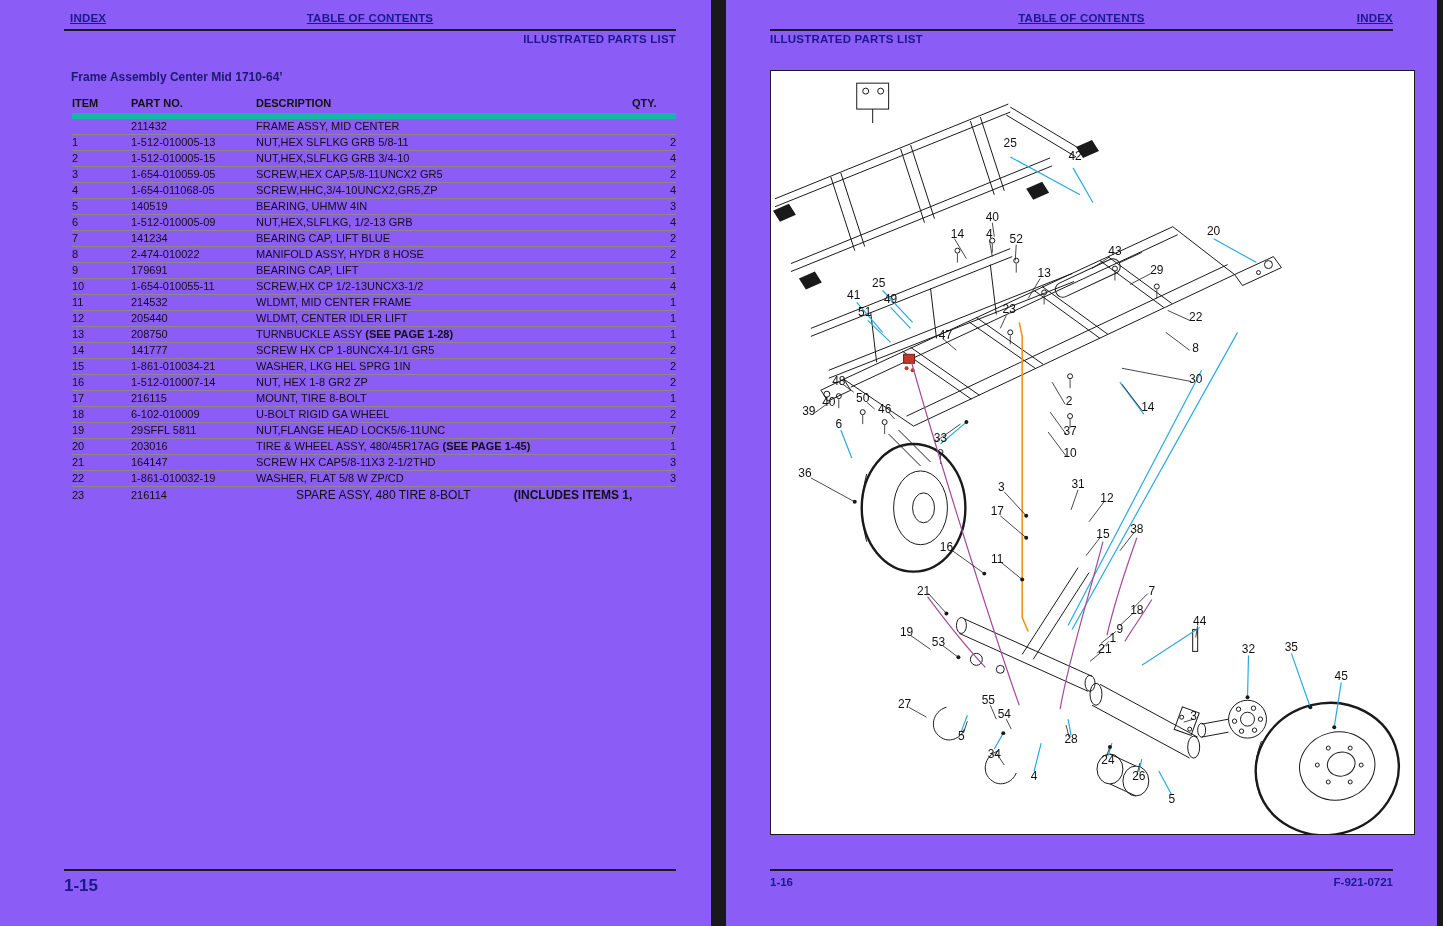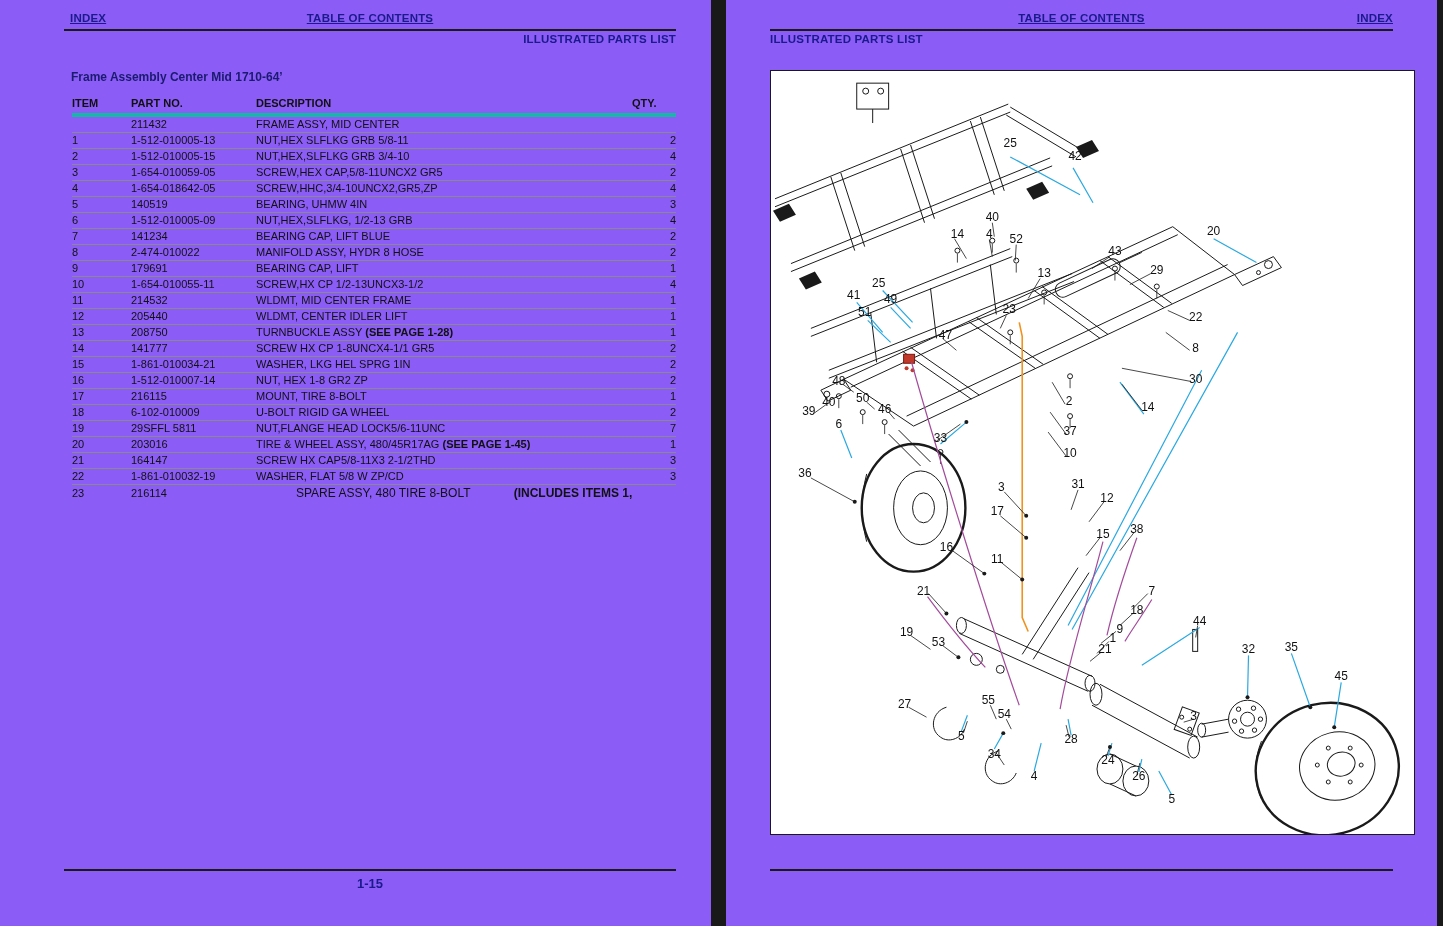--- a/index.html
+++ b/index.html
@@ -13,32 +13,32 @@
   .navlink{color:#1a1a8c;font-weight:bold;font-size:11.5px;text-decoration:underline;letter-spacing:.2px;cursor:pointer;}
   .ipl{color:#1a1a8c;font-weight:bold;font-size:11.5px;letter-spacing:.2px;}
 
   .lp-index{position:absolute;left:70px;top:12px;}
   .lp-toc{position:absolute;left:64px;top:12px;width:612px;text-align:center;}
   .lp-rule{position:absolute;left:64px;top:29px;width:612px;height:2px;background:#1a1a1a;}
   .lp-ipl{position:absolute;left:64px;top:33px;width:612px;text-align:right;}
   .lp-title{position:absolute;left:71px;top:70px;margin:0;font-size:12px;font-weight:bold;color:#1a1a6e;text-align:right;}
 
   .lp-table{position:absolute;left:72px;top:94px;width:604px;border-collapse:collapse;font-size:11px;color:#111;table-layout:fixed;}
-  .lp-table th{text-align:left;font-weight:bold;padding:3px 8px 4px 0;border-bottom:4px solid #14b8a6;font-size:11px;}
+  .lp-table th{text-align:left;font-weight:bold;padding:3px 8px 4px 0;border-bottom:6px solid #14b8a6;font-size:11px;}
   .lp-table th.c-qty{text-align:left;}
   .lp-table td{padding:1px 0 2px 0;border-bottom:1px solid #8a8a8a;white-space:nowrap;overflow:hidden;}
   .lp-table tr:last-child td{border-bottom:none;}
   .c-item{width:51px;}
   .c-part{width:117px;}
   .c-qty{width:36px;text-align:right;}
   .b{font-weight:bold;}
   .small-desc{font-size:12px;margin-left:40px;}
 
   .lp-frule{position:absolute;left:64px;top:869px;width:612px;height:2px;background:#1a1a1a;}
-  .lp-pagenum{position:absolute;left:64px;top:876px;width:612px;text-align:center;color:#1a1a8c;font-weight:bold;font-size:13px;}
+  .lp-pagenum{position:absolute;left:64px;top:876px;width:612px;text-align:left;color:#1a1a8c;font-weight:bold;font-size:17px;}
 
   .rp-ipl{position:absolute;left:44px;top:33px;width:623px;text-align:left;}
   .rp-toc{position:absolute;left:44px;top:12px;width:623px;text-align:center;}
   .rp-index{position:absolute;left:44px;top:12px;width:623px;text-align:right;}
   .rp-rule{position:absolute;left:44px;top:29px;width:623px;height:2px;background:#1a1a1a;}
 
   .figure-box{position:absolute;left:44px;top:70px;width:645px;height:765px;border:1.5px solid #1a1a1a;box-sizing:border-box;background:#fff;}
   .figure-box svg{width:100%;height:100%;display:block;}
   .figure-caption{position:absolute;left:44px;top:840px;width:645px;text-align:center;color:#1a1a8c;font-weight:bold;font-size:11.5px;}
 
@@ -98,21 +98,21 @@
             <td class="c-qty">4</td>
           </tr>
           <tr>
             <td class="c-item">3</td>
             <td class="c-part">1-654-010059-05</td>
             <td class="c-desc"><span>SCREW,HEX CAP,5/8-11UNCX2 GR5</span></td>
             <td class="c-qty">2</td>
           </tr>
           <tr>
             <td class="c-item">4</td>
-            <td class="c-part">1-654-018642-05</td>
+            <td class="c-part">1-654-011068-05</td>
             <td class="c-desc"><span>SCREW,HHC,3/4-10UNCX2,GR5,ZP</span></td>
             <td class="c-qty">4</td>
           </tr>
           <tr>
             <td class="c-item">5</td>
             <td class="c-part">140519</td>
             <td class="c-desc"><span>BEARING, UHMW 4IN</span></td>
             <td class="c-qty">3</td>
           </tr>
           <tr>
@@ -438,16 +438,20 @@
             <text x="338" y="695" text-anchor="middle">24</text>
             <text x="369" y="711" text-anchor="middle">26</text>
             <text x="264" y="711" text-anchor="middle">4</text>
             <text x="402" y="734" text-anchor="middle">5</text>
           </g>
       </svg>
     </div>
 
 
     <div class="rp-frule"></div>
+    <div class="rp-footer">
+      <span>1-16</span>
+      <span>F-921-0721</span>
+    </div>
   </div>
 
   <div class="right-edge"></div>
 </div>
 
 </body></html>

